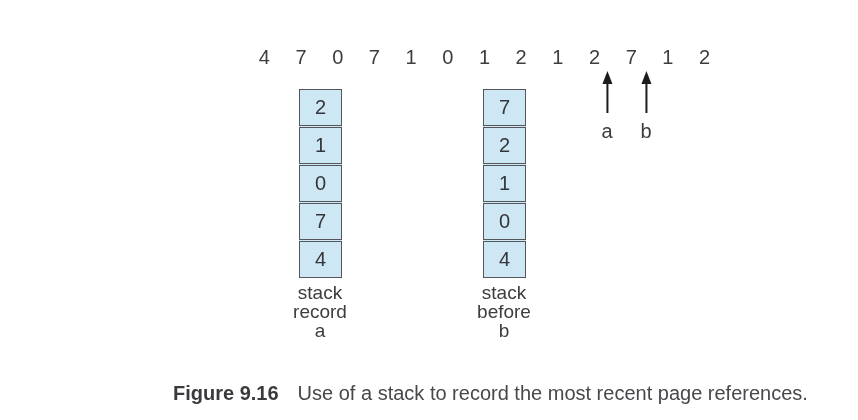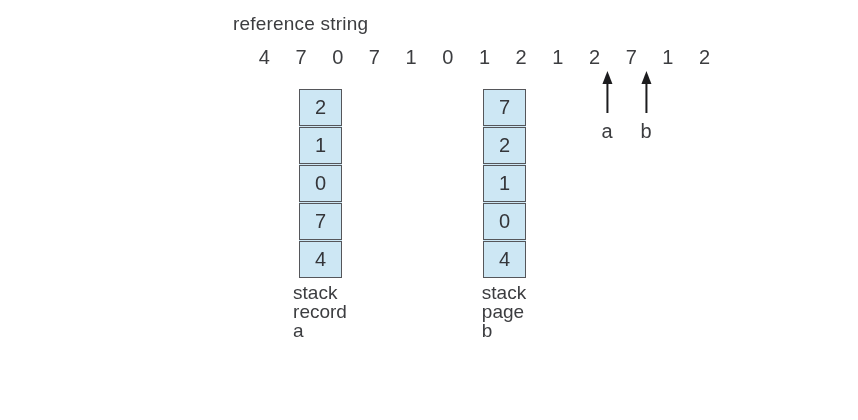--- a/index.html
+++ b/index.html
@@ -74,20 +74,21 @@
     font-size: 20px;
     color: #35363a;
     display: flex;
     align-items: center;
     justify-content: center;
   }
   .stack-caption {
     position: absolute;
     top: 283px;
     transform: translateX(-50%);
+    text-align: center;
     font-size: 19px;
     line-height: 19px;
   }
   .caption-1 { left: 320px; }
   .caption-2 { left: 504px; }
   .fig-caption {
     position: absolute;
     left: 173px;
     top: 382px;
     font-size: 20px;
@@ -98,21 +99,20 @@
     font-weight: bold;
     margin-right: 19px;
     color: #3a3b3e;
   }
 </style>
 </head>
 <body>
 
 <div class="canvas">
 
-  <div class="ref-label">reference string</div>
 
   <div class="ref-row">
     <span class="ref-num">4</span>
     <span class="ref-num">7</span>
     <span class="ref-num">0</span>
     <span class="ref-num">7</span>
     <span class="ref-num">1</span>
     <span class="ref-num">0</span>
     <span class="ref-num">1</span>
     <span class="ref-num">2</span>
@@ -152,18 +152,21 @@
   </div>
 
   <div class="stack-caption caption-1">
     <div>stack</div>
     <div>record</div>
     <div>a</div>
   </div>
 
   <div class="stack-caption caption-2">
     <div>stack</div>
-    <div>page</div>
+    <div>before</div>
     <div>b</div>
   </div>
 
+  <div class="fig-caption">
+    <span class="fig-label">Figure 9.16</span><span>Use of a stack to record the most recent page references.</span>
+  </div>
 
 </div>
 
 </body></html>

